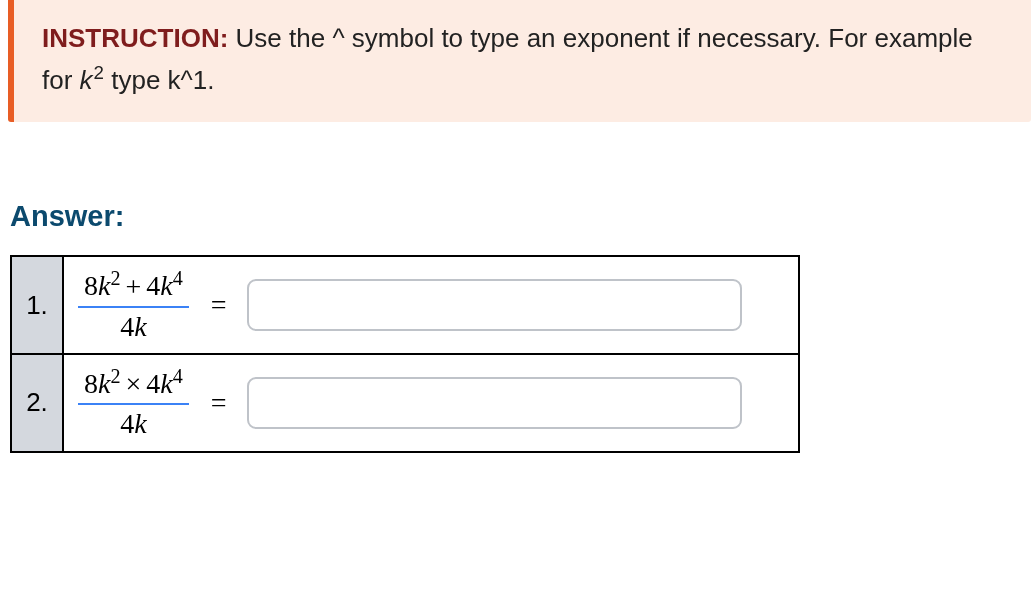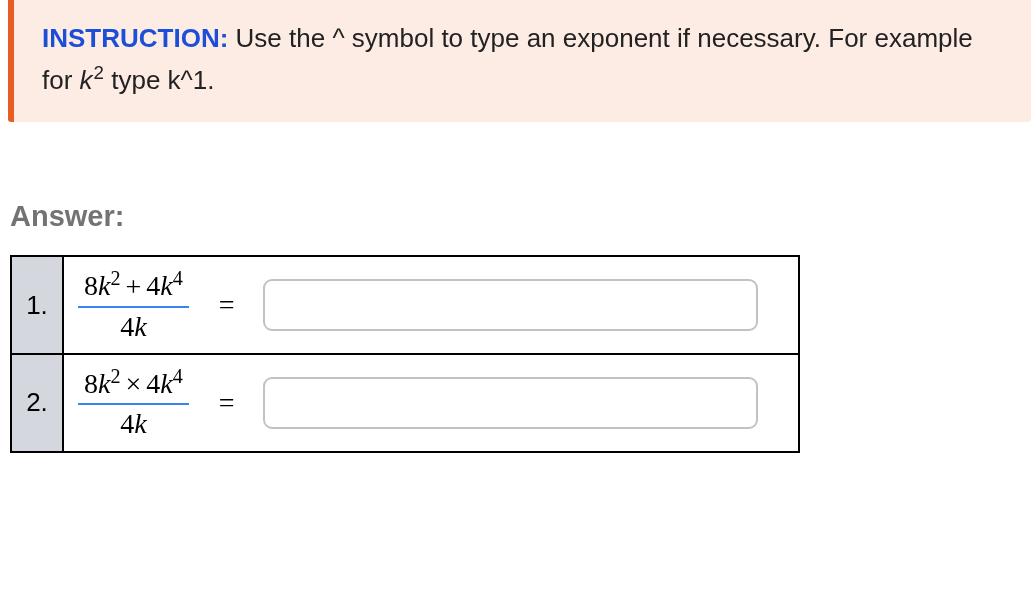--- a/index.html
+++ b/index.html
@@ -17,38 +17,38 @@
     background: #fdece3;
     border-left: 6px solid #e85d25;
     padding: 18px 28px 22px 28px;
     margin: 0 4px 0 8px;
     font-size: 26px;
     line-height: 1.55;
     color: #222;
     border-radius: 0 0 3px 3px;
   }
   .instruction-label {
-    color: #1d4ed8;
+    color: #7f1d1d;
     font-weight: 700;
   }
   .inline-math {
     font-family: Liberation Sans, sans-serif;
     font-style: italic;
   }
   .inline-math .sup {
     font-size: 0.72em;
     vertical-align: super;
     font-style: normal;
     margin-left: 1px;
   }
   .answer-heading {
     font-weight: 700;
     font-size: 29px;
     margin: 78px 0 22px 10px;
-    color: #737373;
+    color: #0c4a6e;
   }
   .answer-table {
     border-collapse: collapse;
     margin-left: 10px;
     width: 790px;
   }
   .answer-table td {
     border: 2px solid #000;
   }
   .num-cell {
@@ -60,21 +60,21 @@
     color: #000;
     vertical-align: middle;
   }
   .expr-cell {
     padding: 10px 18px 10px 14px;
     vertical-align: middle;
   }
   .expr-row {
     display: flex;
     align-items: center;
-    gap: 12px;
+    gap: 4px;
   }
   .fraction {
     display: inline-flex;
     flex-direction: column;
     align-items: center;
     font-family: 'Times New Roman', Times, serif;
     font-size: 28px;
     line-height: 1.15;
   }
   .fraction .numer {

